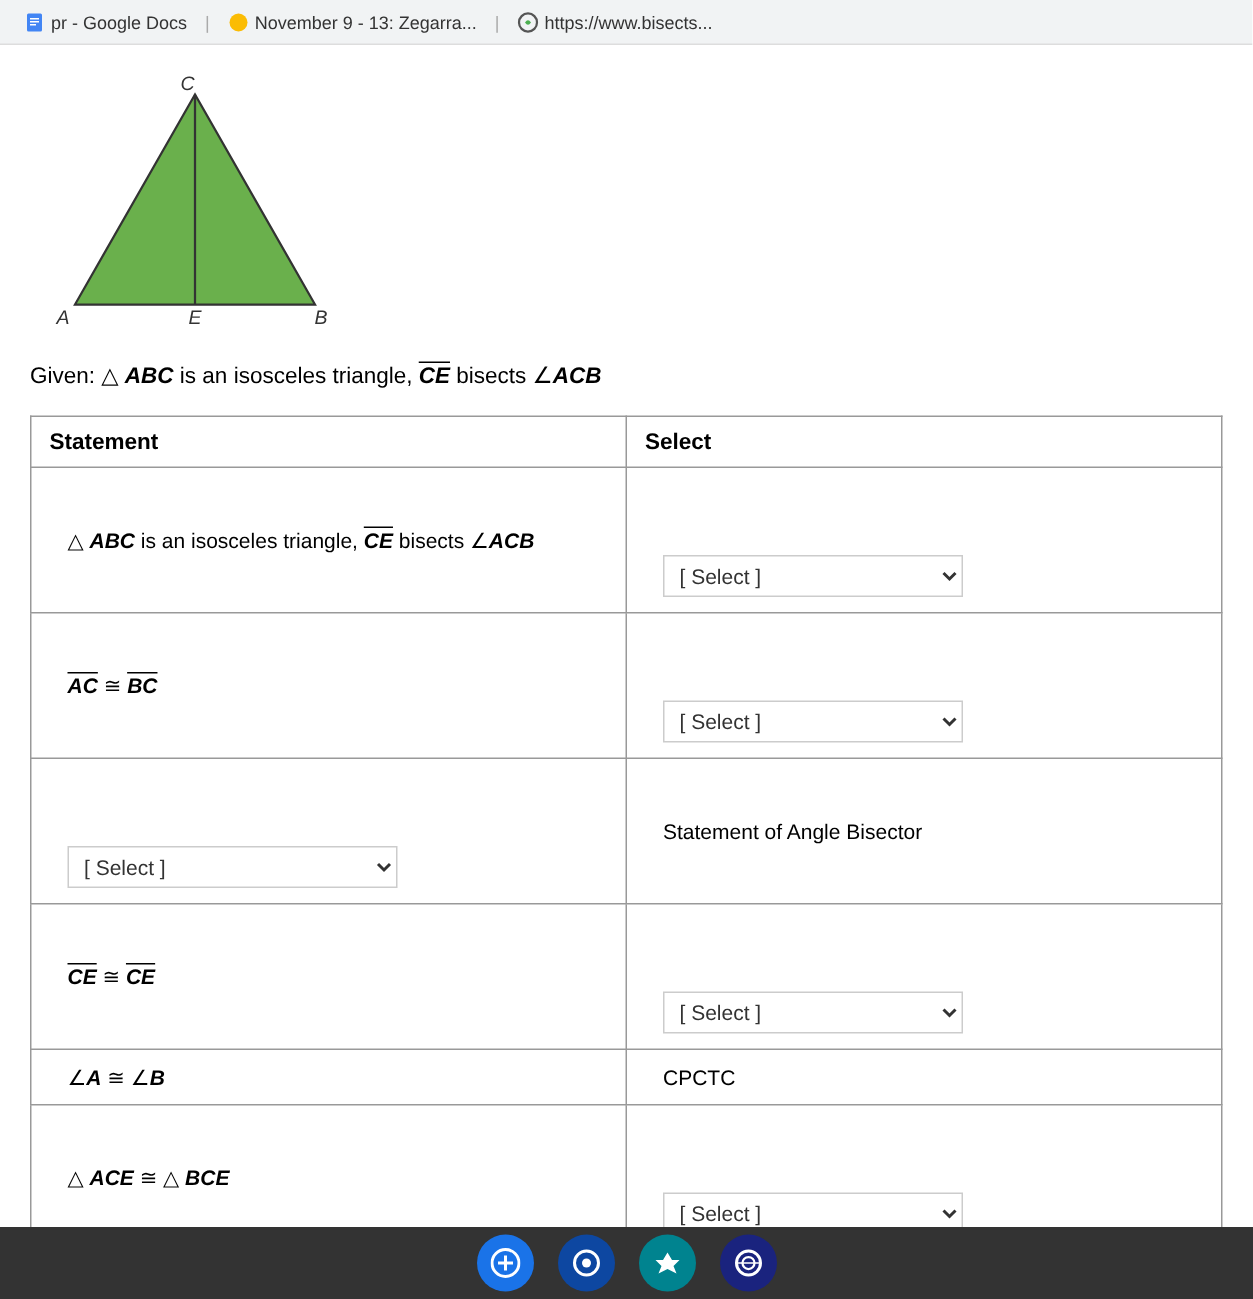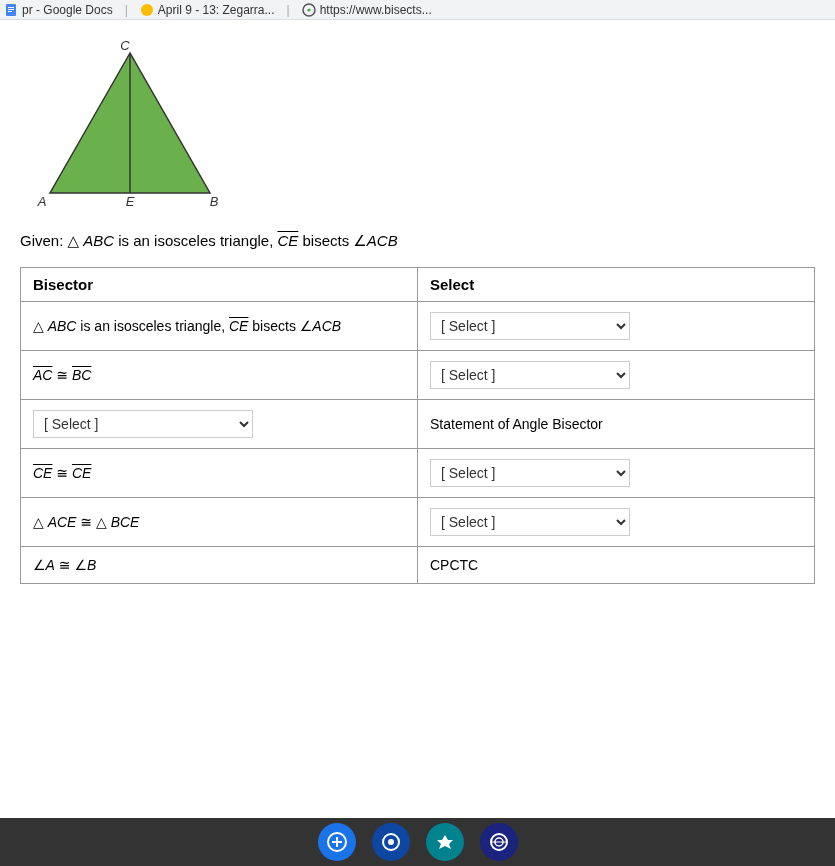--- a/index.html
+++ b/index.html
@@ -11,25 +11,25 @@
       min-height: 866px;
       overflow-x: hidden;
     }
 
     
     .browser-bar {
       display: flex;
       align-items: center;
       background: #f1f3f4;
       border-bottom: 1px solid #ddd;
-      padding: 4px 4px;
+      padding: 4px 16px;
       gap: 12px;
       font-size: 12px;
       color: #333;
-      height: 20px;
+      height: 30px;
     }
     .browser-bar-item {
       display: flex;
       align-items: center;
       gap: 4px;
     }
     .browser-bar-icon {
       width: 14px;
       height: 14px;
     }
@@ -64,50 +64,51 @@
     .proof-table th {
       background: #fff;
       text-align: left;
       padding: 8px 12px;
       border: 1px solid #999;
       font-weight: bold;
       font-size: 15px;
     }
     .proof-table td {
       border: 1px solid #999;
-      padding: 10px 12px;
+      padding: 10px 24px;
       vertical-align: middle;
       font-size: 14px;
     }
     .proof-table td.statement-cell {
       width: 50%;
     }
     .proof-table td.reason-cell {
       width: 50%;
     }
 
     
     .select-wrapper {
       display: flex;
       align-items: center;
       gap: 4px;
+      margin-top: 48px;
     }
     select.reason-select {
       appearance: auto;
       border: 1px solid #ccc;
       background: #fff;
       padding: 4px 6px;
       font-size: 14px;
       width: 200px;
       cursor: pointer;
       color: #333;
     }
 
     
-    .math-italic { font-style: italic; }
+    .math-italic { font-style: italic; font-weight: bold; }
 
     
     svg.triangle-svg {
       display: block;
     }
 
     
     .taskbar {
       position: fixed;
       bottom: 0;
@@ -146,21 +147,21 @@
       <rect x="4" y="6" width="6" height="1" fill="#fff"></rect>
       <rect x="4" y="8" width="4" height="1" fill="#fff"></rect>
     </svg>
     <span>pr - Google Docs</span>
   </div>
   <span style="color:#aaa">|</span>
   <div class="browser-bar-item">
     <svg class="browser-bar-icon" viewBox="0 0 14 14">
       <circle cx="7" cy="7" r="6" fill="#fbbc04"></circle>
     </svg>
-    <span>April 9 - 13: Zegarra...</span>
+    <span>November 9 - 13: Zegarra...</span>
   </div>
   <span style="color:#aaa">|</span>
   <div class="browser-bar-item">
     <svg class="browser-bar-icon" viewBox="0 0 14 14">
       <circle cx="7" cy="7" r="6" fill="none" stroke="#555" stroke-width="1.5"></circle>
       <path d="M5 7 Q7 4 9 7 Q7 10 5 7Z" fill="#4caf50"></path>
     </svg>
     <span>https://www.bisects...</span>
   </div>
 </div>
@@ -181,21 +182,21 @@
     </svg>
   </div>
 
   <div class="proof-text">
     <span>Given: △ <span class="math-italic">ABC</span> is an isosceles triangle, <span class="overline math-italic">CE</span> bisects ∠<span class="math-italic">ACB</span></span>
   </div>
 
   <table class="proof-table">
     <thead>
       <tr>
-        <th>Bisector</th>
+        <th>Statement</th>
         <th>Select</th>
       </tr>
     </thead>
     <tbody>
 
       <tr>
         <td class="statement-cell">
           △ <span class="math-italic">ABC</span> is an isosceles triangle, <span class="overline math-italic">CE</span> bisects ∠<span class="math-italic">ACB</span>
         </td>
         <td class="reason-cell">
@@ -266,46 +267,46 @@
               <option>SAS</option>
               <option>SSS</option>
               <option>CPCTC</option>
             </select>
           </div>
         </td>
       </tr>
 
       <tr>
         <td class="statement-cell">
+          ∠<span class="math-italic">A</span> ≅ ∠<span class="math-italic">B</span>
+        </td>
+        <td class="reason-cell">
+          CPCTC
+        </td>
+      </tr>
+
+      <tr>
+        <td class="statement-cell">
           △ <span class="math-italic">ACE</span> ≅ △ <span class="math-italic">BCE</span>
         </td>
         <td class="reason-cell">
           <div class="select-wrapper">
             <select class="reason-select">
               <option>[ Select ]</option>
               <option>Given</option>
               <option>Definition of Isosceles Triangle</option>
               <option>Definition of Angle Bisector</option>
               <option>Reflexive Property</option>
               <option>SAS</option>
               <option>SSS</option>
               <option>CPCTC</option>
             </select>
           </div>
         </td>
       </tr>
-
-      <tr>
-        <td class="statement-cell">
-          ∠<span class="math-italic">A</span> ≅ ∠<span class="math-italic">B</span>
-        </td>
-        <td class="reason-cell">
-          CPCTC
-        </td>
-      </tr>
     </tbody>
   </table>
 
 </div>
 
 <div class="taskbar">
   <div class="taskbar-btn blue">
     <svg width="20" height="20" viewBox="0 0 20 20">
       <circle cx="10" cy="10" r="9" fill="none" stroke="#fff" stroke-width="2"></circle>
       <line x1="10" y1="5" x2="10" y2="15" stroke="#fff" stroke-width="2"></line>

